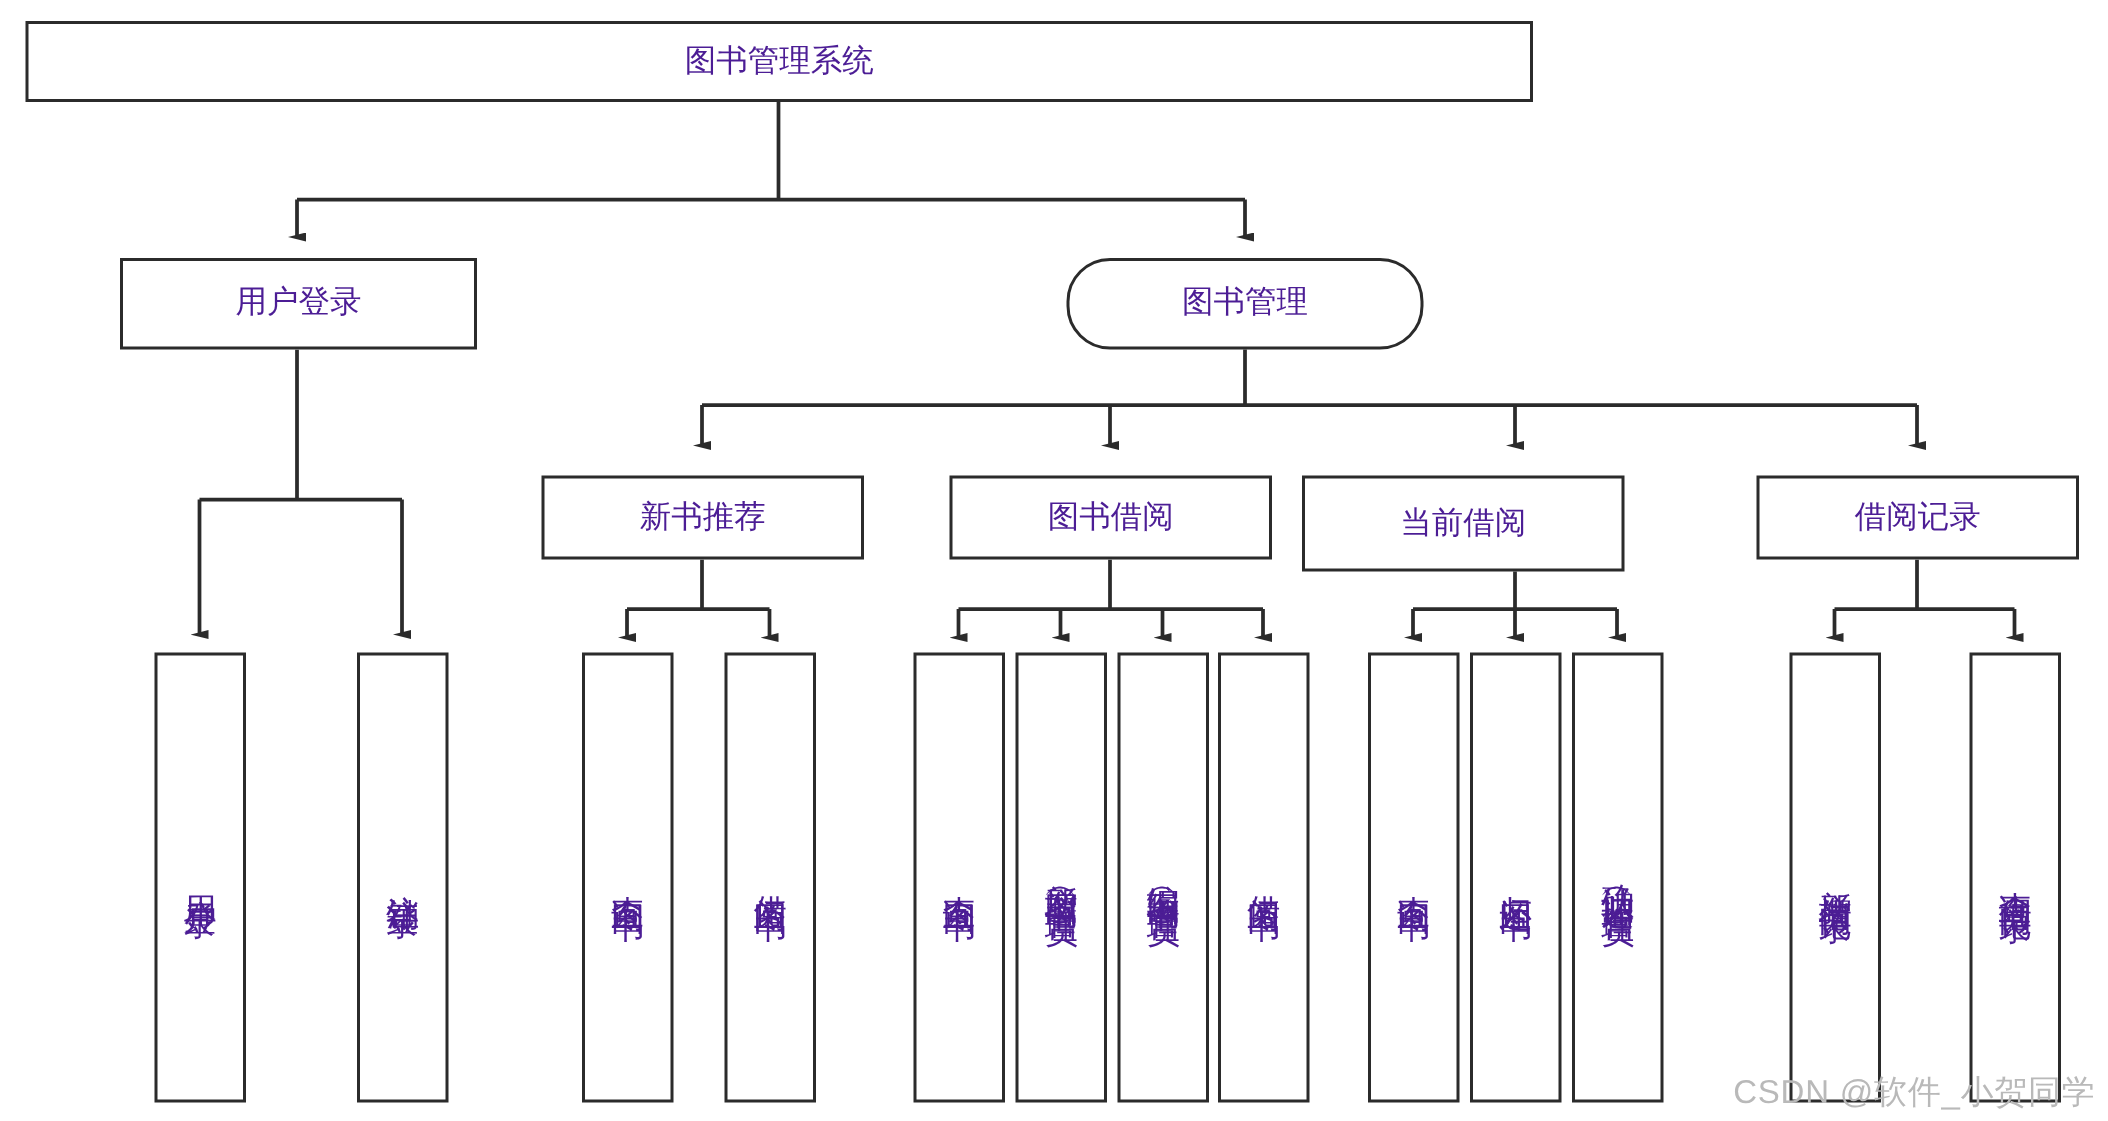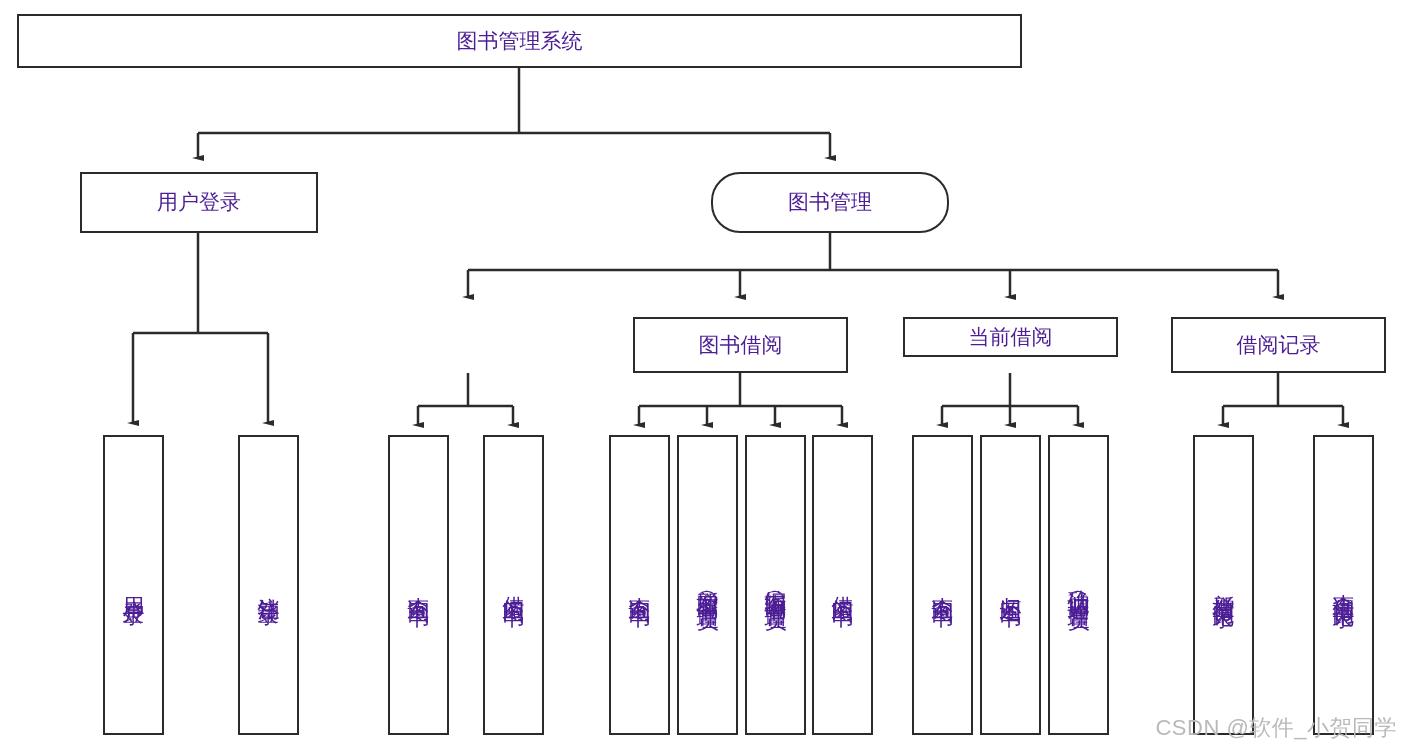--- a/index.html
+++ b/index.html
@@ -120,24 +120,27 @@
     <span class="lbl">图书管理系统</span>
   </div>
 
   <div class="node h" style="left:80px; top:172px; width:238px; height:61px;">
     <span class="lbl">用户登录</span>
   </div>
   <div class="node h" style="left:711px; top:172px; width:238px; height:61px;border-radius:29px;">
     <span class="lbl">图书管理</span>
   </div>
 
+  <div class="node h" style="left:361px; top:317px; width:215px; height:56px;">
+    <span class="lbl">新书推荐</span>
+  </div>
   <div class="node h" style="left:633px; top:317px; width:215px; height:56px;">
     <span class="lbl">图书借阅</span>
   </div>
-  <div class="node h" style="left:903px; top:317px; width:215px; height:40px;">
+  <div class="node h" style="left:868px; top:317px; width:215px; height:64px;">
     <span class="lbl">当前借阅</span>
   </div>
   <div class="node h" style="left:1171px; top:317px; width:215px; height:56px;">
     <span class="lbl">借阅记录</span>
   </div>
 
   <div class="node v" style="left:103px; top:435px; width:61px; height:300px;">
     <span class="lbl">用户登录</span>
   </div>
   <div class="node v" style="left:238px; top:435px; width:61px; height:300px;">

